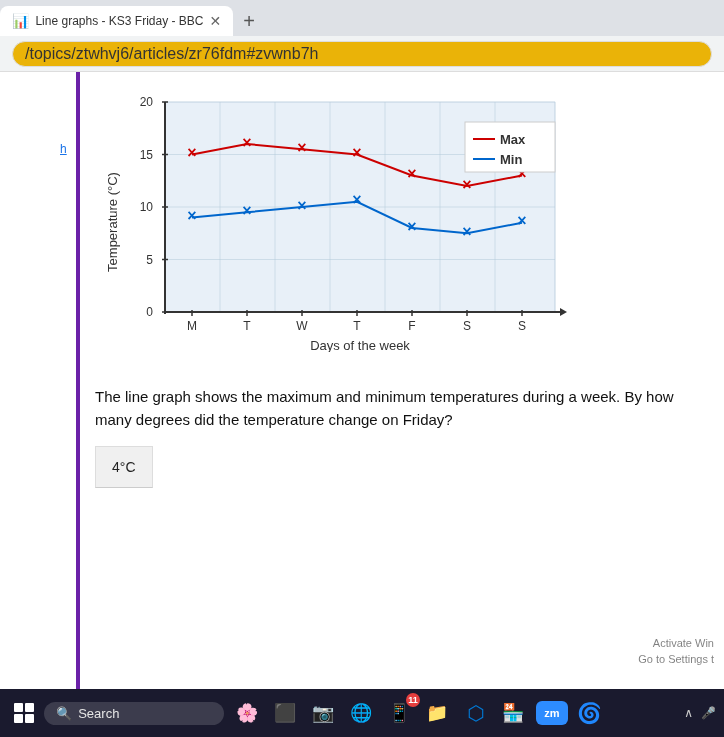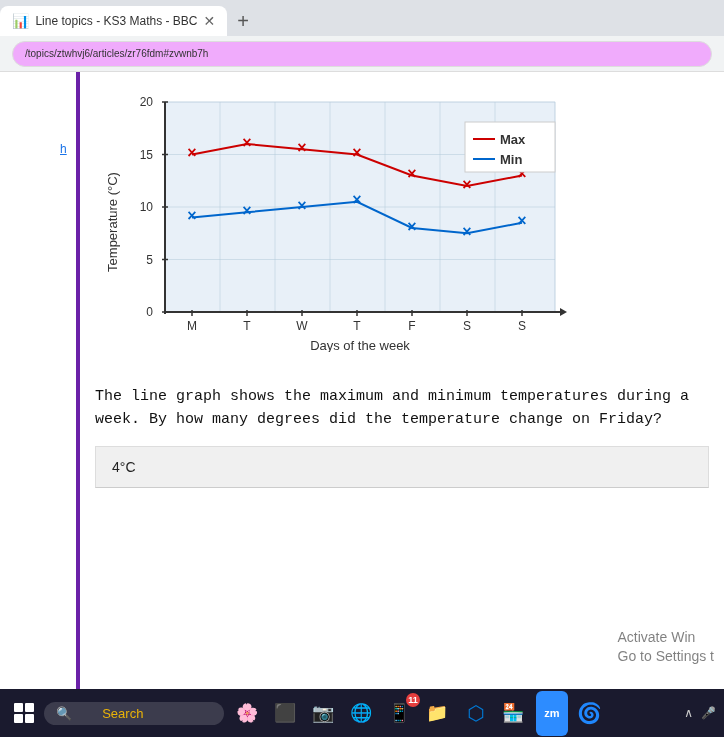--- a/index.html
+++ b/index.html
@@ -70,25 +70,25 @@
       background: #f1f3f4;
       padding: 4px 12px;
       display: flex;
       align-items: center;
       gap: 8px;
       height: 36px;
       border-bottom: 1px solid #ddd;
     }
 
     .url-box {
-      background: #f0abfc;
+      background: #eab308;
       border: 1px solid #ddd;
       border-radius: 20px;
       padding: 3px 12px;
-      font-size: 10px;
+      font-size: 16px;
       color: #333;
       flex: 1;
       height: 26px;
       display: flex;
       align-items: center;
     }
 
     
     .page-content {
       background: #fff;
@@ -131,49 +131,49 @@
       height: 260px;
     }
 
     
     .question-text {
       font-size: 15px;
       color: #111;
       line-height: 1.5;
       margin-bottom: 15px;
       max-width: 600px;
-      font-family: Liberation Mono, monospace;
     }
 
     
     .options-list {
       display: flex;
-      flex-direction: column;
+      flex-direction: row;
       gap: 0;
       max-width: 620px;
       justify-content: space-between;
     }
 
     .option-item {
       background: #f0f0f0;
       border: 1px solid #ddd;
       padding: 12px 16px;
       font-size: 14px;
       color: #222;
       cursor: pointer;
       border-bottom: 1px solid #ccc;
     }
 
     
     .activate-watermark {
       position: absolute;
       right: 10px;
       bottom: 70px;
-      font-size: 14px;
+      font-size: 11px;
       color: rgba(0,0,0,0.5);
+      text-align: right;
       line-height: 1.4;
     }
 
     
     .taskbar {
       position: absolute;
       bottom: 0;
       left: 0;
       width: 724px;
       height: 48px;
@@ -216,23 +216,22 @@
       width: 180px;
       cursor: pointer;
     }
 
     .search-box-icon {
       color: #ccc;
       font-size: 13px;
     }
 
     .search-box-text {
-      color: #eab308;
+      color: #e5e5e5;
       font-size: 13px;
-      margin-left: 24px;
     }
 
     .taskbar-icons {
       display: flex;
       align-items: center;
       gap: 6px;
       margin-left: 4px;
     }
 
     .taskbar-app {
@@ -272,21 +271,21 @@
     }
   </style>
 </head>
 <body>
 
 <div class="browser-frame">
 
   <div class="tab-bar">
     <div class="tab">
       <span class="tab-icon">📊</span>
-      <span>Line topics - KS3 Maths - BBC</span>
+      <span>Line graphs - KS3 Friday - BBC</span>
       <span class="tab-close">✕</span>
     </div>
     <button class="tab-new">+</button>
   </div>
 
   <div class="address-bar">
     <div class="url-box">
       <span>/topics/ztwhvj6/articles/zr76fdm#zvwnb7h</span>
     </div>
   </div>
@@ -422,21 +421,21 @@
     <div class="taskbar-app">⬛</div>
     <div class="taskbar-app">📷</div>
     <div class="taskbar-app">🌐</div>
     <div class="taskbar-app" style="position:relative;">
       📱
       <span class="notif-badge">11</span>
     </div>
     <div class="taskbar-app">📁</div>
     <div class="taskbar-app" style="color:#0078d4;font-size:20px;">⬡</div>
     <div class="taskbar-app">🏪</div>
-    <div class="taskbar-app" style="background:#2D8CFF;color:#fff;font-size:11px;font-weight:bold;border-radius:6px;width:32px;height:45px;">zm</div>
+    <div class="taskbar-app" style="background:#2D8CFF;color:#fff;font-size:11px;font-weight:bold;border-radius:6px;width:32px;height:24px;">zm</div>
     <div class="taskbar-app" style="font-size:20px;">🌀</div>
   </div>
 
   <div class="taskbar-right">
     <span style="cursor:pointer;">∧</span>
     <span>🎤</span>
   </div>
 </div>
 
 </body></html>

